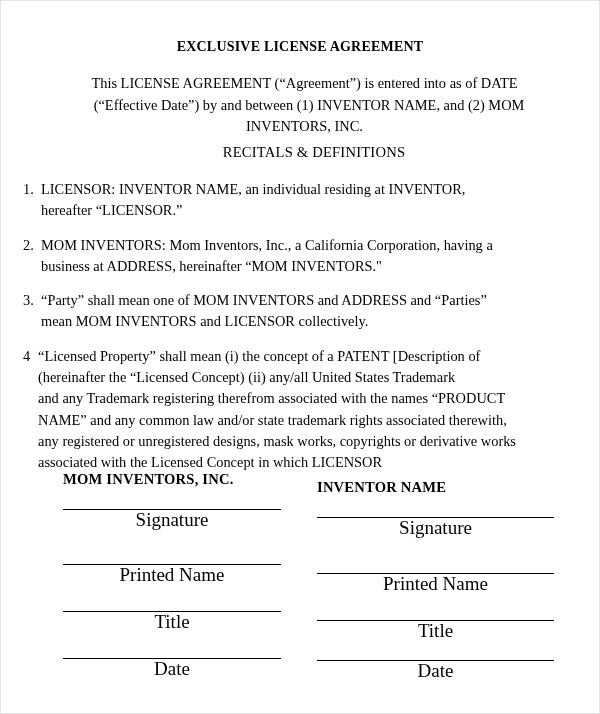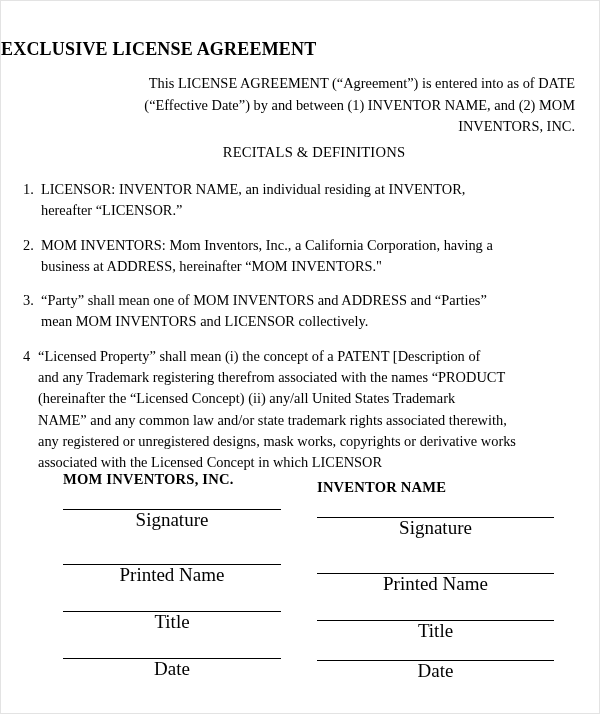--- a/index.html
+++ b/index.html
@@ -24,40 +24,40 @@
     position: absolute;
     left: 0;
     top: 0;
     right: 0;
     bottom: 0;
     padding: 0;
   }
 
   
   .doc-title {
-    text-align: left;
+    text-align: center;
     font-weight: bold;
-    font-size: 18px;
+    font-size: 14px;
     letter-spacing: 0.2px;
     margin: 0;
     position: absolute;
     left: 0;
     right: 0;
     top: 38px;
   }
 
   
   .intro {
     position: absolute;
     left: 33px;
     right: 24px;
     top: 72px;
     font-size: 14.4px;
     line-height: 21.5px;
-    text-align: right;
+    text-align: center;
     text-indent: 0;
     font-family: Liberation Serif, serif;
   }
   .intro .ln {
     display: block;
     white-space: nowrap;
   }
   .intro .ln.ind {
     padding-left: 9px;
   }
@@ -208,22 +208,22 @@
         <span class="txt">
           <span class="ln"><span>“</span><b class="strong">Party</b><span>” shall mean one of MOM INVENTORS and ADDRESS and “</span><b class="strong">Parties</b><span>”</span></span>
           <span class="ln">mean MOM INVENTORS and LICENSOR collectively.</span>
         </span>
       </div>
 
       <div class="recital item4">
         <span class="num">4</span>
         <span class="txt">
           <span class="ln"><span>“</span><b class="strong">Licensed Property</b><span>” shall mean (i) the concept of a PATENT [Description of</span></span>
+          <span class="ln">(hereinafter the “Licensed Concept) (ii) any/all United States Trademark</span>
           <span class="ln">and any Trademark registering therefrom associated with the names “PRODUCT</span>
-          <span class="ln">(hereinafter the “Licensed Concept) (ii) any/all United States Trademark</span>
           <span class="ln">NAME” and any common law and/or state trademark rights associated therewith,</span>
           <span class="ln">any registered or unregistered designs, mask works, copyrights or derivative works</span>
           <span class="ln">associated with the Licensed Concept in which LICENSOR</span>
         </span>
       </div>
 
     </div>
 
     <div class="sig-area">
 

